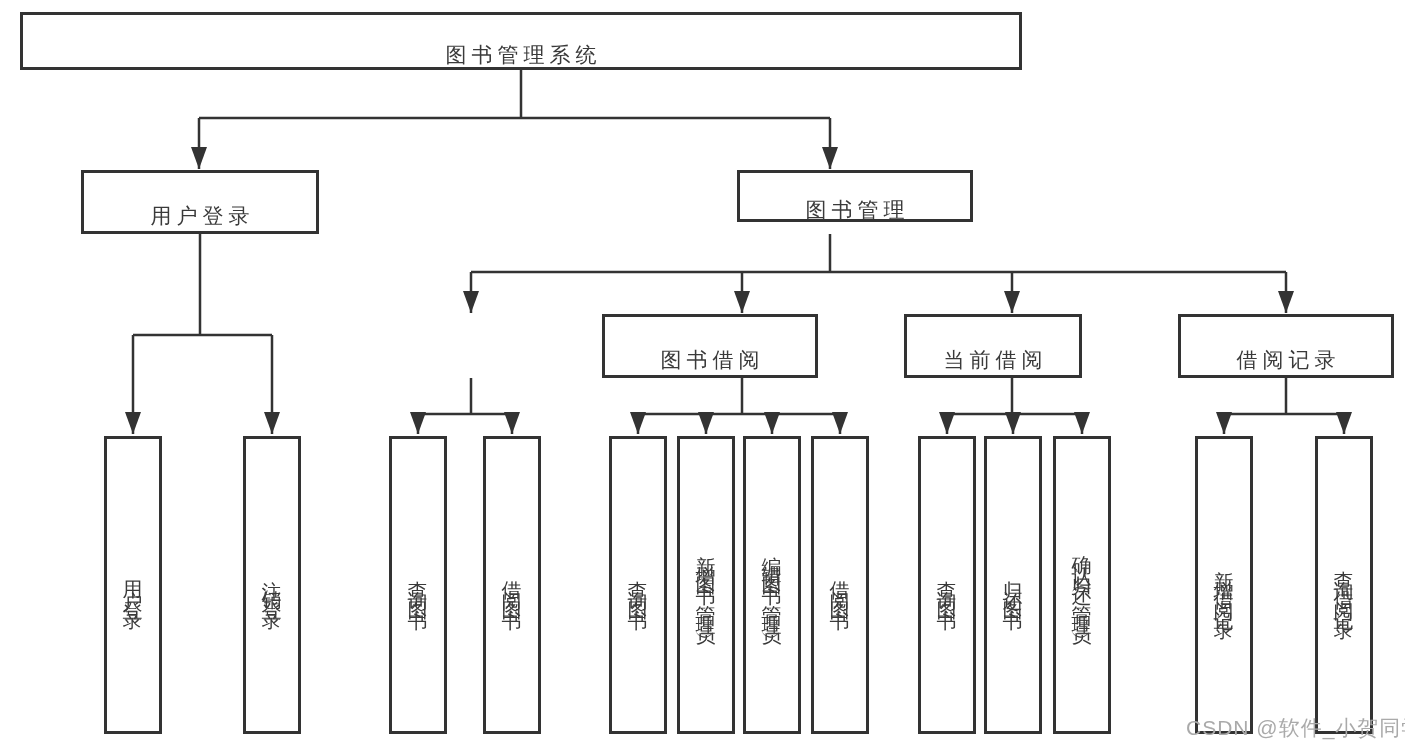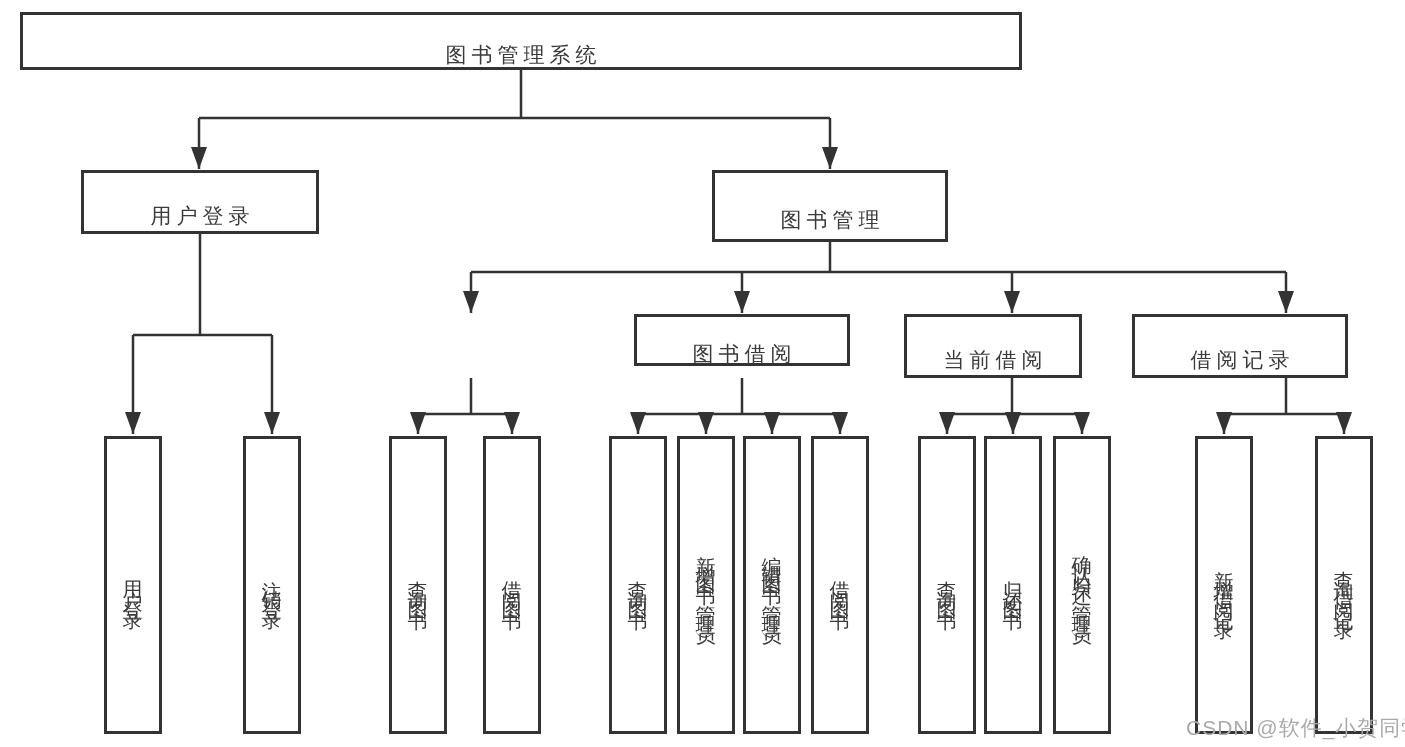--- a/index.html
+++ b/index.html
@@ -92,31 +92,31 @@
     <line x1="1344" y1="414" x2="1344" y2="434" stroke="#333333" stroke-width="2.5" marker-end="url(#arrow)"></line>
   </svg>
 
   <div class="node h" style="left:20px;top:12px;width:1002px;height:58px">
     <span class="lbl">图书管理系统</span>
   </div>
 
   <div class="node h" style="left:81px;top:170px;width:238px;height:64px">
     <span class="lbl">用户登录</span>
   </div>
-  <div class="node h" style="left:712px;top:170px;width:236px;height:72px">
+  <div class="node h" style="left:737px;top:170px;width:236px;height:52px">
     <span class="lbl">图书管理</span>
   </div>
 
-  <div class="node h" style="left:634px;top:314px;width:216px;height:52px">
+  <div class="node h" style="left:602px;top:314px;width:216px;height:64px">
     <span class="lbl">图书借阅</span>
   </div>
   <div class="node h" style="left:904px;top:314px;width:178px;height:64px">
     <span class="lbl">当前借阅</span>
   </div>
-  <div class="node h" style="left:1132px;top:314px;width:216px;height:64px">
+  <div class="node h" style="left:1178px;top:314px;width:216px;height:64px">
     <span class="lbl">借阅记录</span>
   </div>
 
   <div class="node v" style="left:104px;top:436px;width:58px;height:298px">
     <span class="lbl">用户登录</span>
   </div>
   <div class="node v" style="left:243px;top:436px;width:58px;height:298px">
     <span class="lbl">注销登录</span>
   </div>
 

